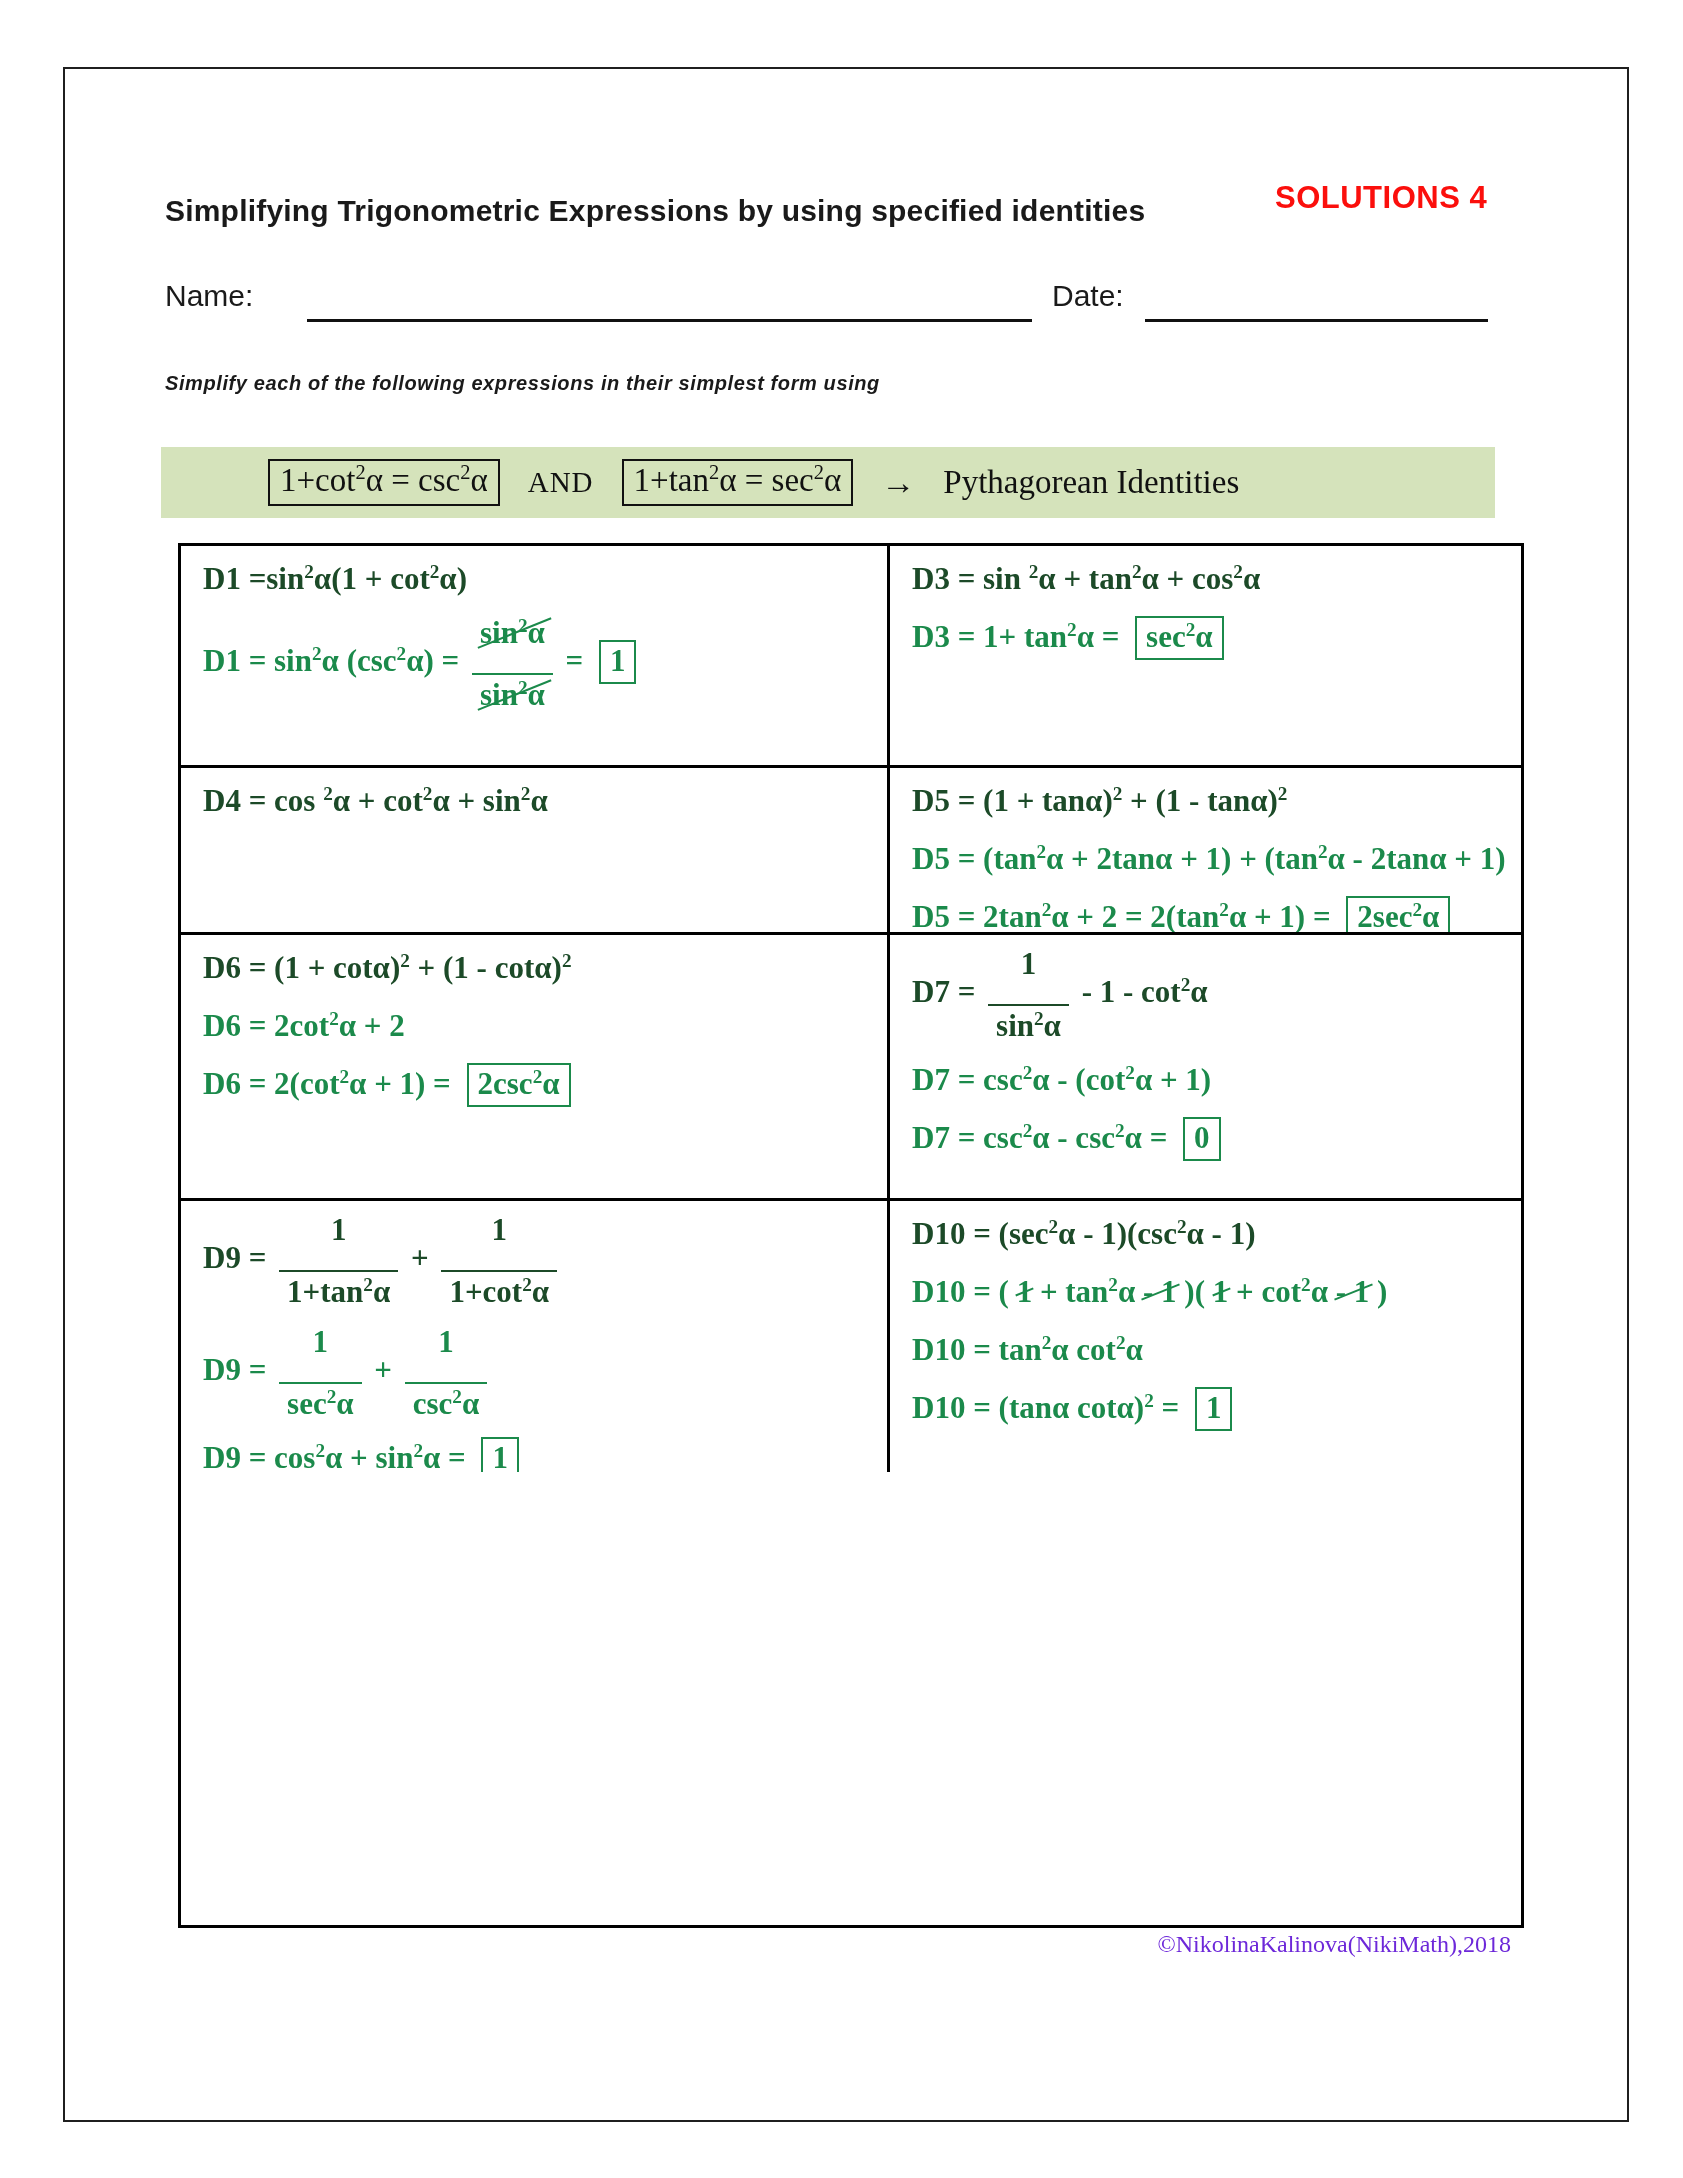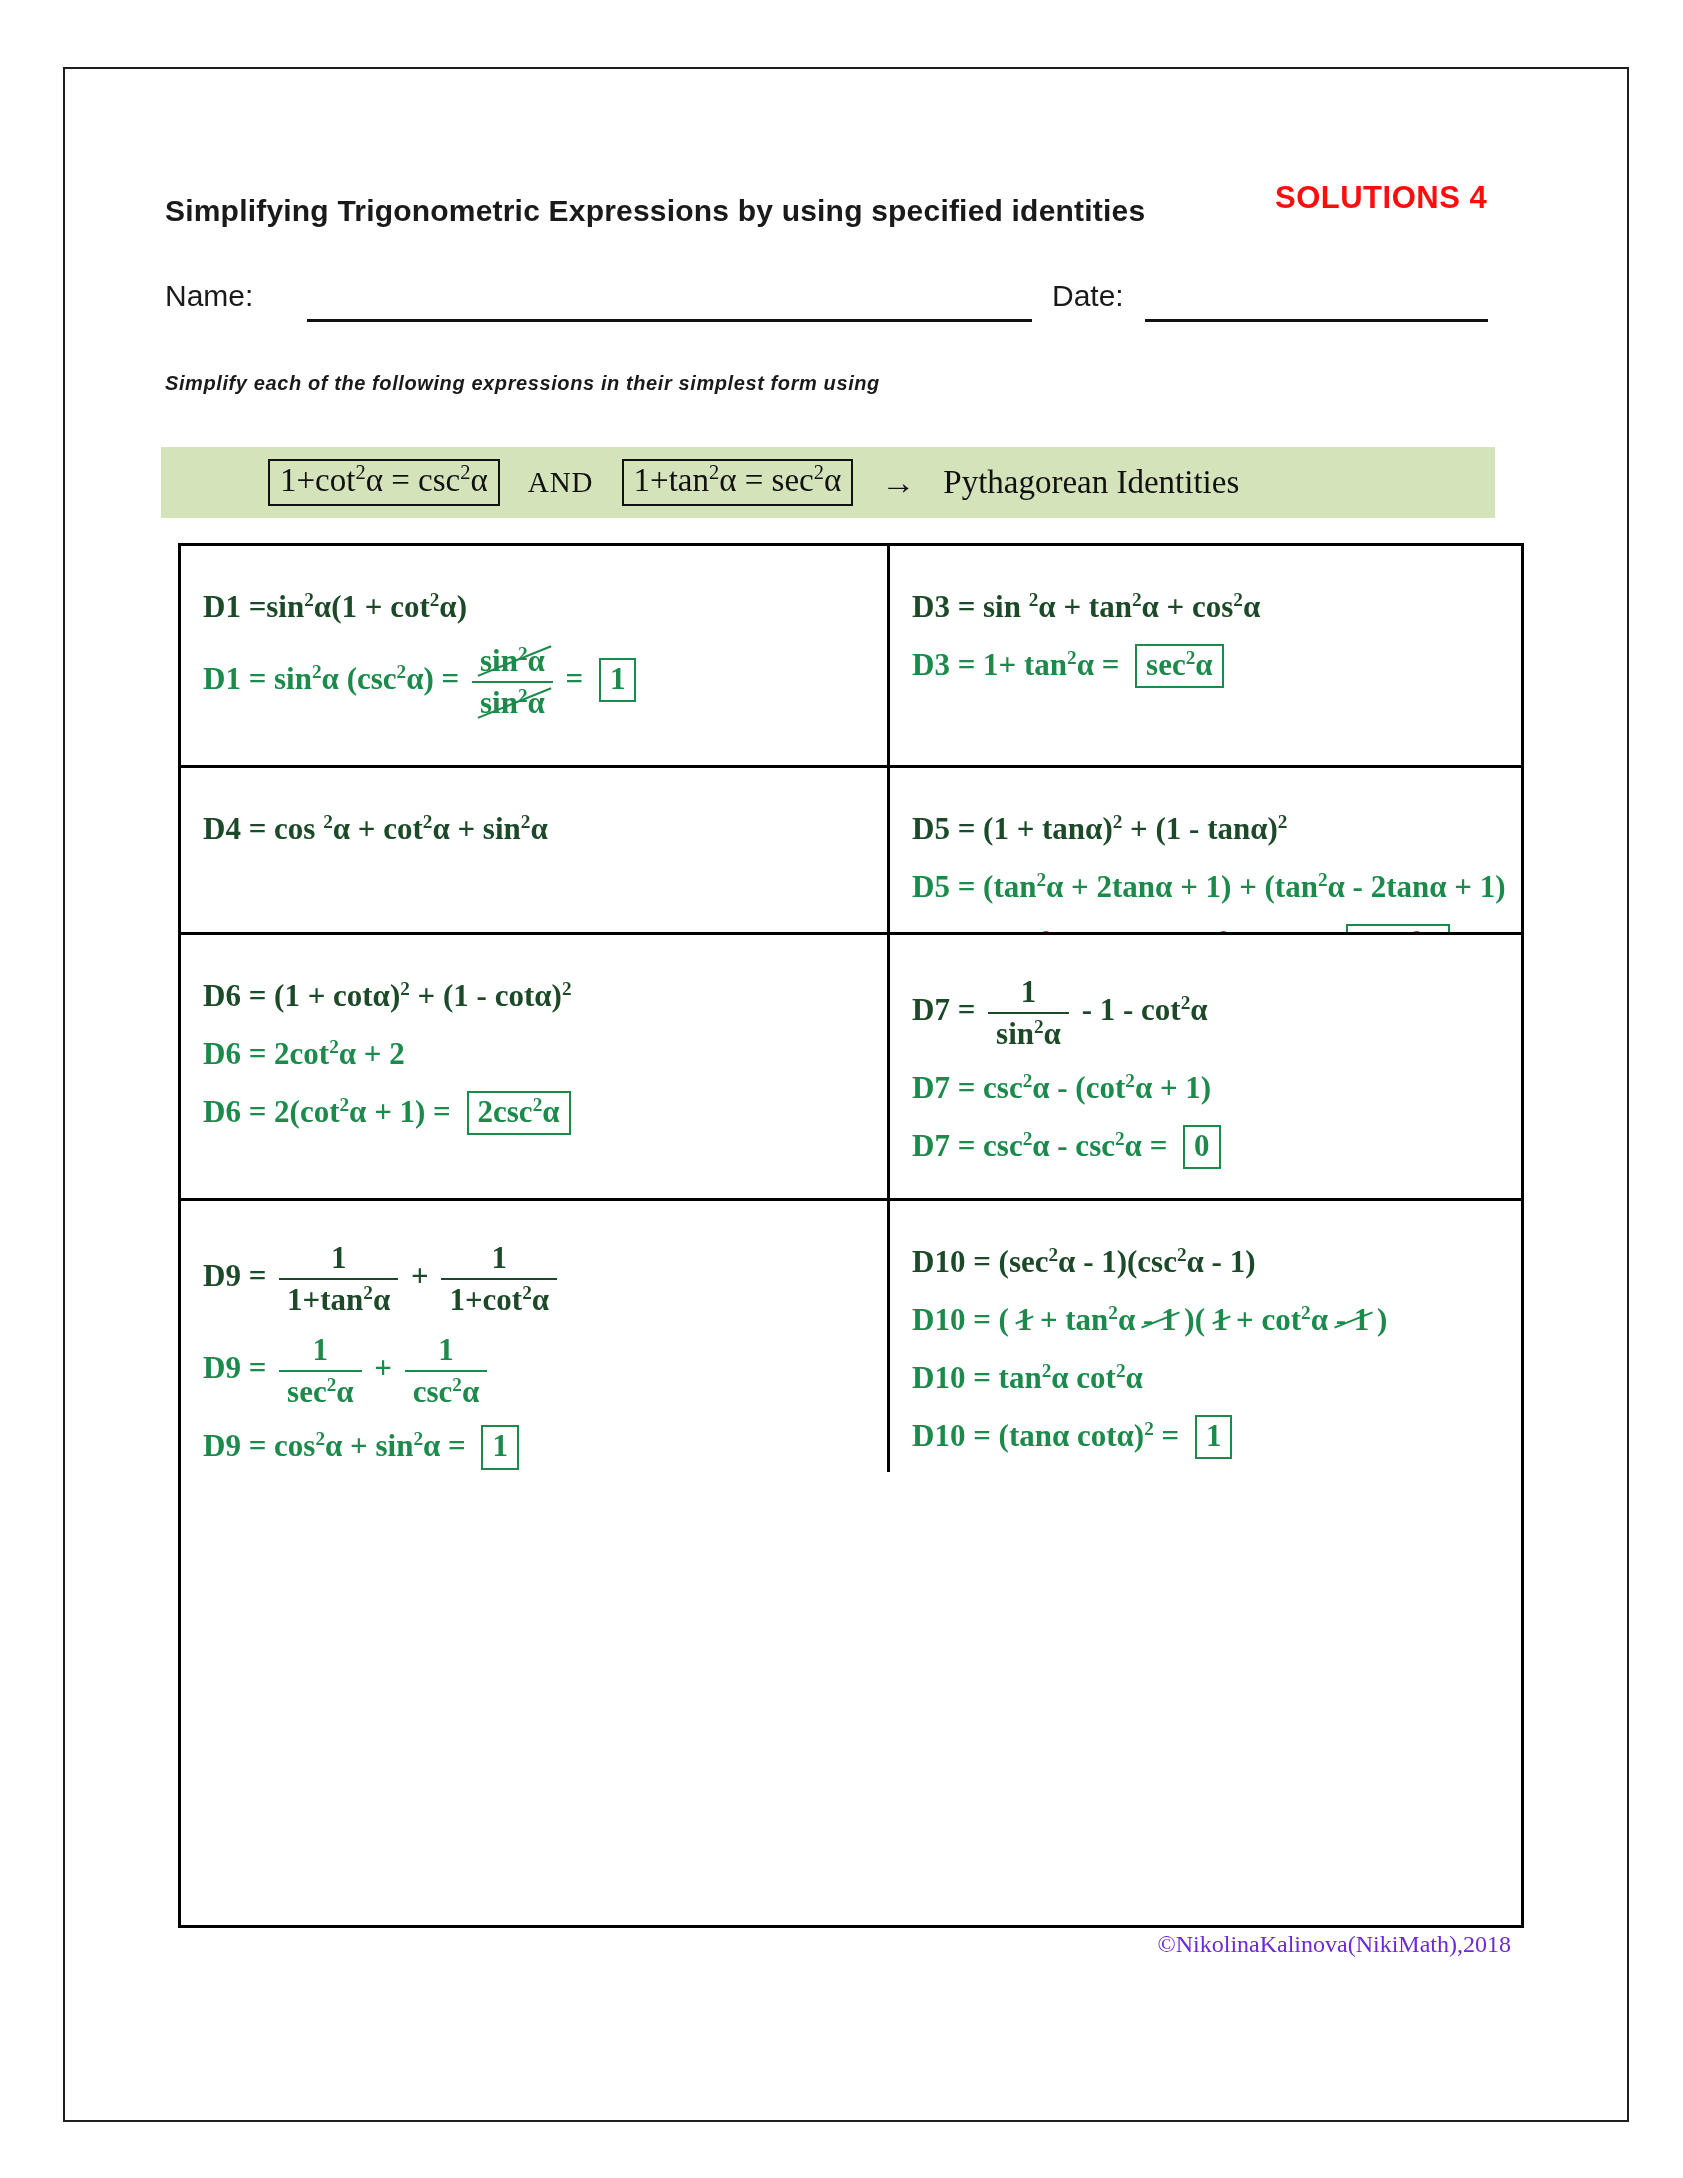--- a/index.html
+++ b/index.html
@@ -24,27 +24,27 @@
   .band .and{font-size:29px;letter-spacing:1px;}
   .band .arrow{font-size:34px;}
 
   .ptable{position:absolute;left:178px;top:543px;width:1346px;box-sizing:border-box;border:3px solid #000;
           display:grid;grid-template-columns:709px 632px;grid-template-rows:222px 167px 266px 271px 453px;}
   .cell{box-sizing:border-box;padding:12px 6px 0 22px;overflow:hidden;}
   .cell:nth-child(odd){border-right:3px solid #000;}
   .cell:not(:nth-last-child(-n+2)){border-bottom:3px solid #000;}
 
   .math-line{font-family:"Liberation Serif","DejaVu Serif",serif;font-size:31px;font-weight:700;
-             white-space:nowrap;line-height:1.35;margin-bottom:6px;margin-top:28px;}
+             white-space:nowrap;line-height:1.35;margin-bottom:6px;}
   .math-line + .math-line{margin-top:16px;}
   .statement{color:var(--c-stmt,#1c4a28);}
   .solution{color:var(--c-sol,#1b8a4b);}
   sup{font-size:62%;line-height:0;}
 
-  .frac{display:inline-flex;flex-direction:column;vertical-align:middle;text-align:center;margin:0 5px;}
+  .frac{display:inline-flex;flex-direction:column;vertical-align:middle;text-align:center;margin:0 5px;gap:20px;}
   .frac .num{display:block;padding:0 8px 3px;line-height:1.1;}
   .frac .den{display:block;border-top:2.5px solid currentColor;padding:3px 8px 0;line-height:1.1;}
 
   .boxed{display:inline-block;border:2px solid currentColor;padding:0 9px 3px;margin-left:8px;line-height:1.2;}
 
   .cancel{position:relative;display:inline-block;}
   .cancel::after{content:"";position:absolute;left:-8%;right:-14%;top:48%;height:0;
                  border-top:2.5px solid currentColor;transform:rotate(-22deg);}
 
   .footer{position:absolute;left:1014px;top:1931px;width:497px;text-align:right;

